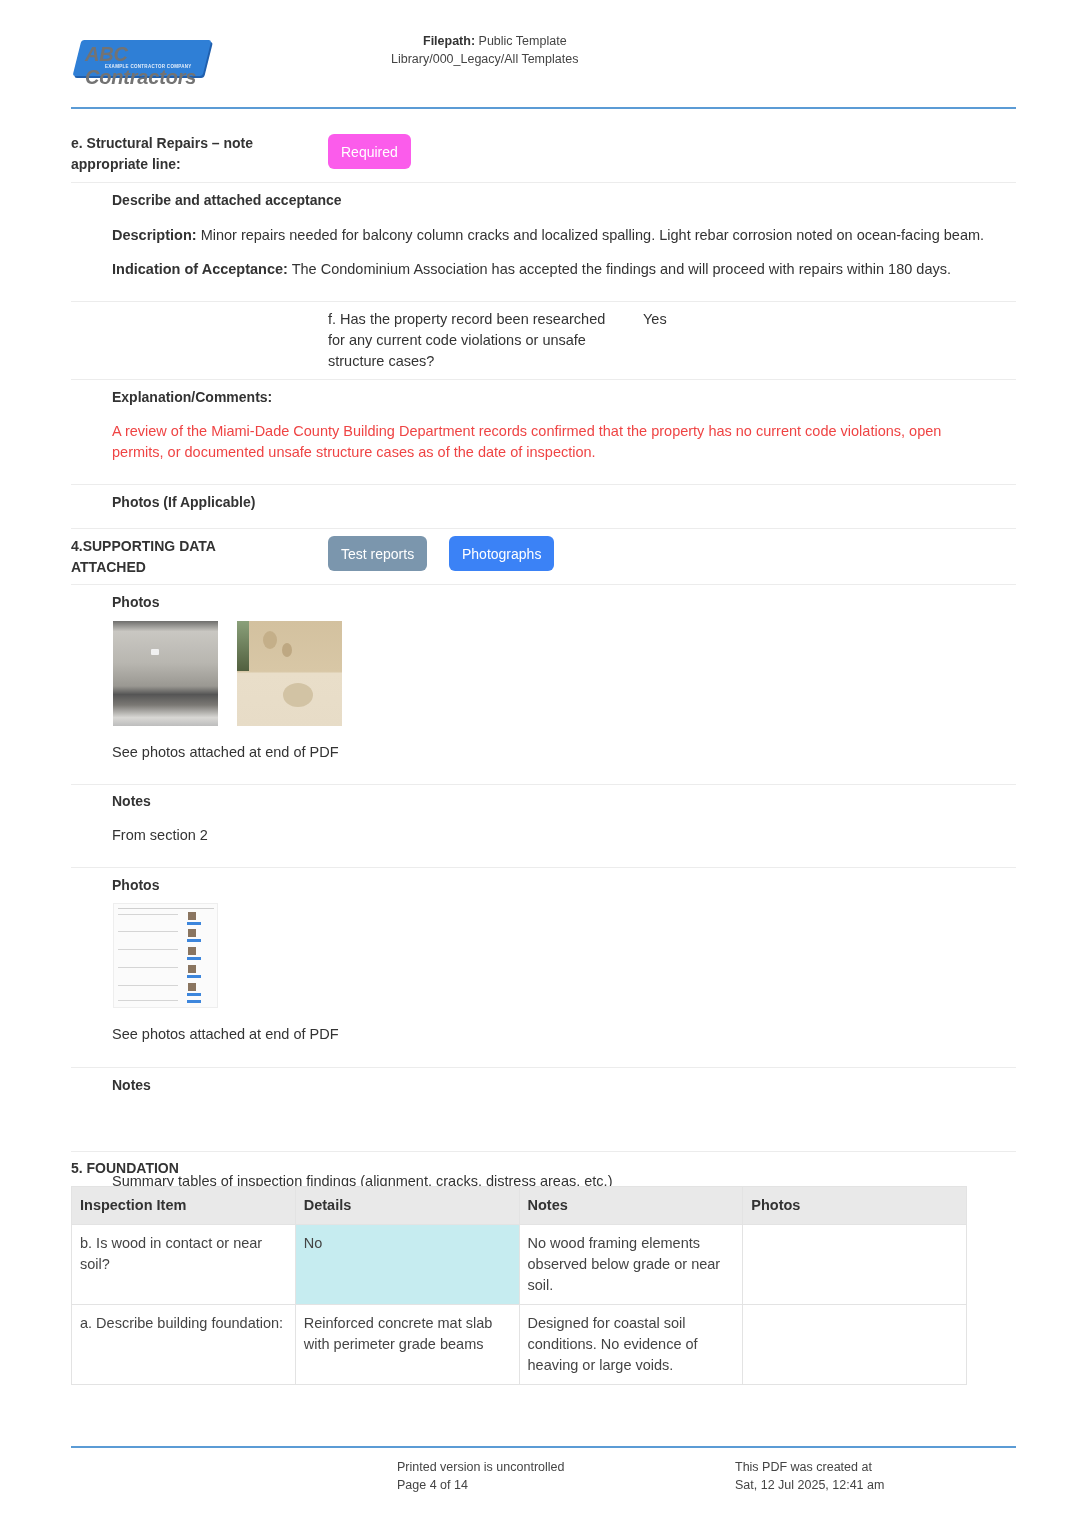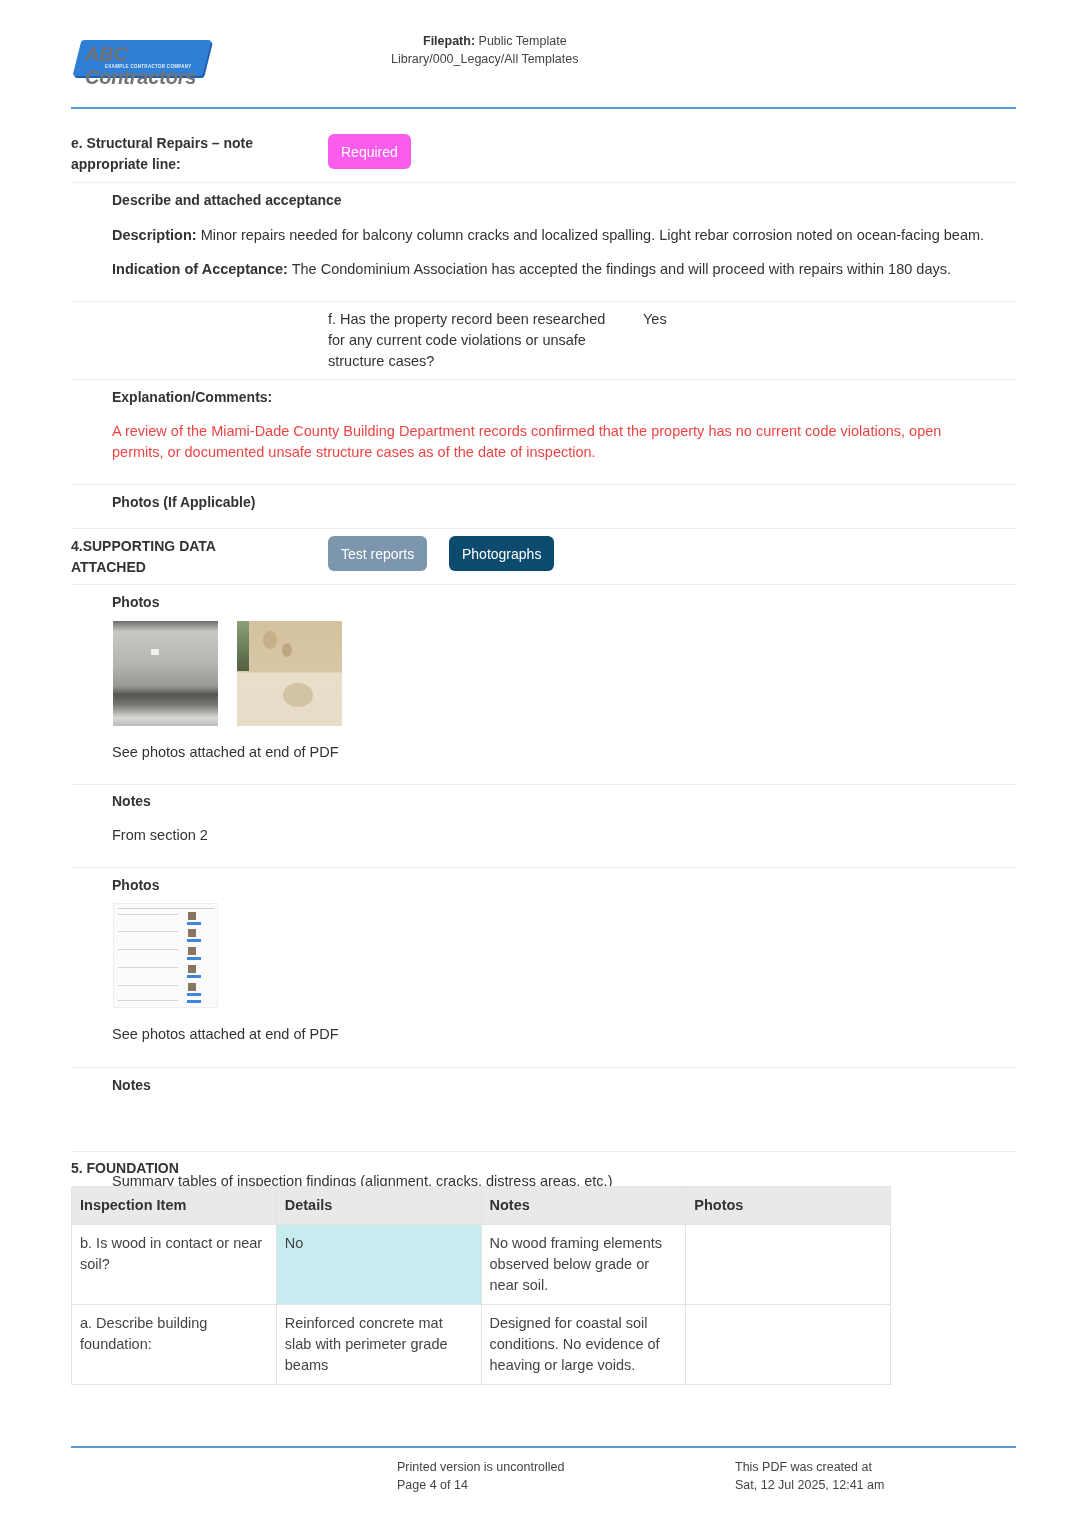--- a/index.html
+++ b/index.html
@@ -34,21 +34,21 @@
   .photo2 .left { position: absolute; left: 0; top: 0; width: 12px; height: 50px; background: linear-gradient(180deg, #8aa07a, #52603f); }
   .photo2 .stain1 { position: absolute; left: 26px; top: 10px; width: 14px; height: 18px; background: #c4af89; border-radius: 50%; }
   .photo2 .stain2 { position: absolute; left: 45px; top: 22px; width: 10px; height: 14px; background: #bea882; border-radius: 50%; }
   .photo2 .stain3 { position: absolute; left: 46px; top: 62px; width: 30px; height: 24px; background: #d2c3a4; border-radius: 50%; }
 
   .thumb-doc { position: absolute; width: 105px; height: 105px; background: #fbfbfb; border: 1px solid #eee; }
   .thumb-doc .r { position: absolute; left: 4px; height: 1px; background: #d5d5d5; }
   .thumb-doc .img { position: absolute; left: 74px; width: 8px; height: 8px; background: #8a7560; }
   .thumb-doc .btn { position: absolute; left: 73px; width: 14px; height: 3px; background: #3d86dc; }
 
-  table.found { position: absolute; left: 71px; top: 1186px; width: 820px; border-collapse: collapse; font-size: 14.5px; color: #444; }
+  table.found { position: absolute; left: 71px; top: 1186px; width: 896px; border-collapse: collapse; font-size: 14.5px; color: #444; }
   table.found th, table.found td { border: 1.5px solid #e3e3e3; text-align: left; vertical-align: top; padding: 8px 8px; line-height: 21px; }
   table.found th { background: #e9e9e9; font-weight: bold; color: #333; height: 38px; padding-top: 8px; }
   table.found td.cyan { background: #c6ecf0; }
 
   .footer-text { position: absolute; font-size: 12.5px; line-height: 18px; color: #444; }
 </style>
 </head>
 <body>
 
 <div class="header">
@@ -85,21 +85,21 @@
 
 <div class="abs label-bold" style="left:112px; top:387px;">Explanation/Comments:</div>
 <div class="abs text blue-text" style="left:112px; top:421px; width:870px;">A review of the Miami-Dade County Building Department records confirmed that the property has no current code violations, open permits, or documented unsafe structure cases as of the date of inspection.</div>
 <div class="rule-light" style="top:484px;"></div>
 
 <div class="abs label-bold" style="left:112px; top:492px;">Photos (If Applicable)</div>
 <div class="rule-light" style="top:528px;"></div>
 
 <div class="abs label-bold" style="left:71px; top:536px; width:200px;">4.SUPPORTING DATA ATTACHED</div>
 <div class="pill" style="left:328px; top:536px; background:#7b96ad;">Test reports</div>
-<div class="pill" style="left:449px; top:536px; background:#0c4a6e;">Photographs</div>
+<div class="pill" style="left:449px; top:536px; background:#3b82f6;">Photographs</div>
 <div class="rule-light" style="top:584px;"></div>
 
 <div class="abs label-bold" style="left:112px; top:592px;">Photos</div>
 <div class="photo photo1" style="left:113px; top:621px;">
     <div class="dot"></div>
   </div>
 <div class="photo photo2" style="left:237px; top:621px;">
   <div class="left"></div>
     <div class="stain1"></div>
     <div class="stain2"></div>

